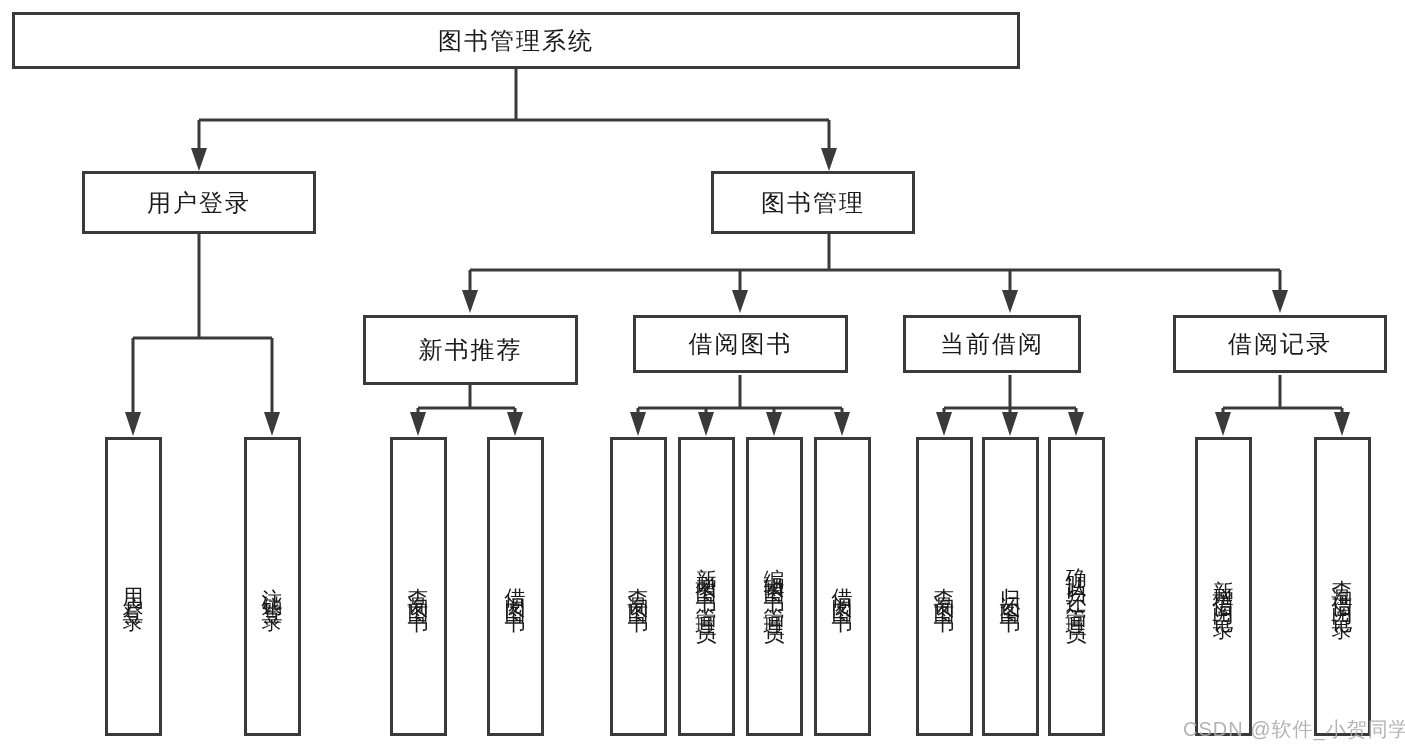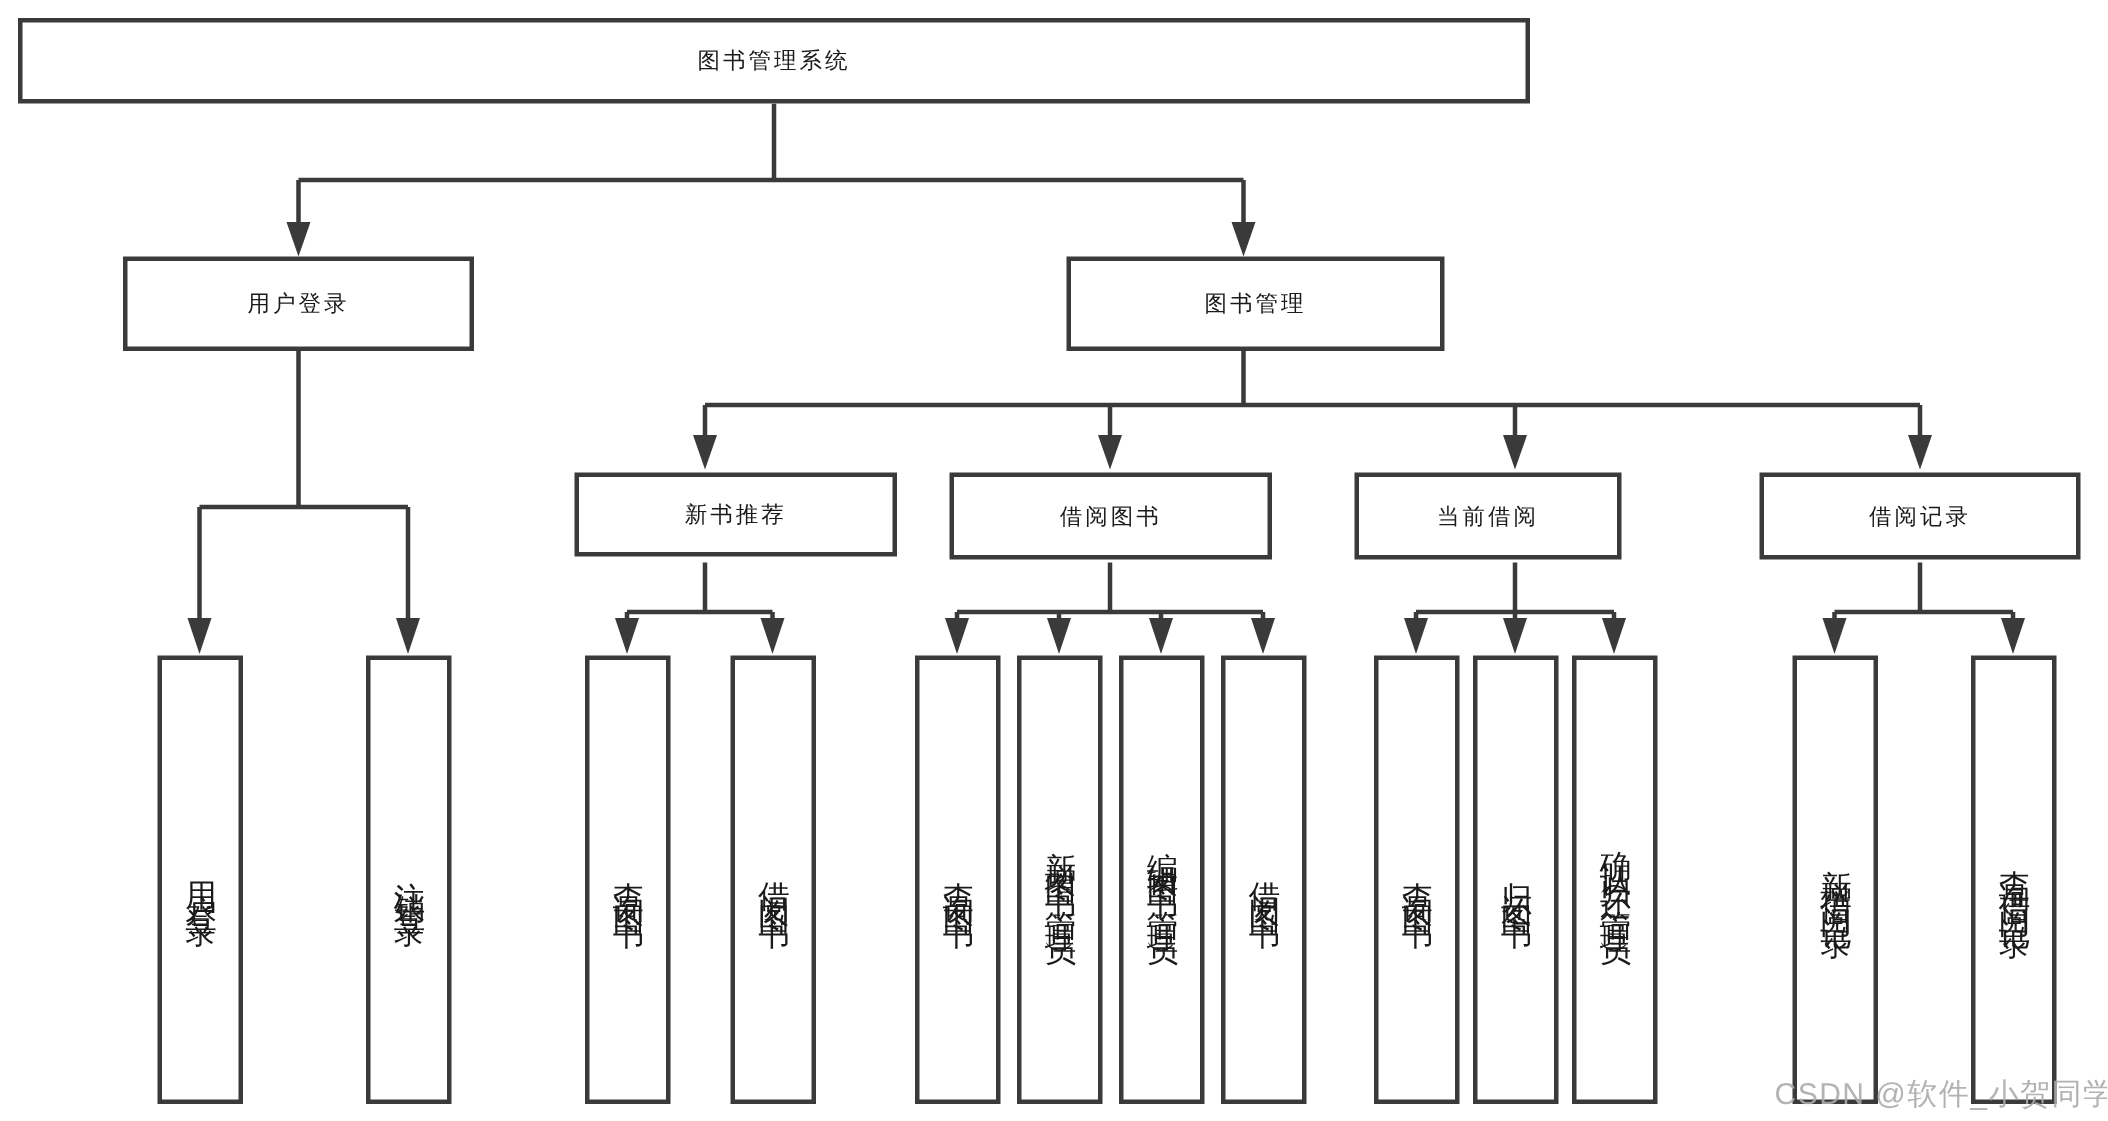--- a/index.html
+++ b/index.html
@@ -22,39 +22,39 @@
     box-sizing: border-box;
     background: #ffffff;
     border: 3px solid #3a3a3a;
     display: flex;
     align-items: center;
     justify-content: center;
     color: #1a1a1a;
     z-index: 1;
   }
   .hbox .lbl {
-    font-size: 15px;
+    font-size: 24px;
     letter-spacing: 2px;
     white-space: nowrap;
   }
   .vbox .lbl {
     writing-mode: vertical-rl;
     text-orientation: mixed;
     font-size: 21px;
     letter-spacing: 8px;
     line-height: 1;
     white-space: nowrap;
   }
   
   .n-root   { left: 12px;   top: 12px;  width: 1008px; height: 57px; }
   
   .n-login  { left: 82px;   top: 171px; width: 234px;  height: 63px; }
-  .n-mgmt   { left: 711px;  top: 171px; width: 252px;  height: 63px; }
+  .n-mgmt   { left: 711px;  top: 171px; width: 204px;  height: 63px; }
   
-  .n-rec    { left: 363px;  top: 315px; width: 215px;  height: 56px; margin-left: 20px; }
+  .n-rec    { left: 363px;  top: 315px; width: 215px;  height: 70px; }
   .n-borrow { left: 633px;  top: 315px; width: 215px;  height: 58px; }
   .n-cur    { left: 903px;  top: 315px; width: 178px;  height: 58px; }
   .n-hist   { left: 1173px; top: 315px; width: 214px;  height: 58px; }
   
   .vbox     { top: 437px; width: 57px; height: 299px; }
   .l-1  { left: 105px;  }
   .l-2  { left: 244px;  }
   .l-3  { left: 390px;  }
   .l-4  { left: 487px;  }
   .l-5  { left: 610px;  }

